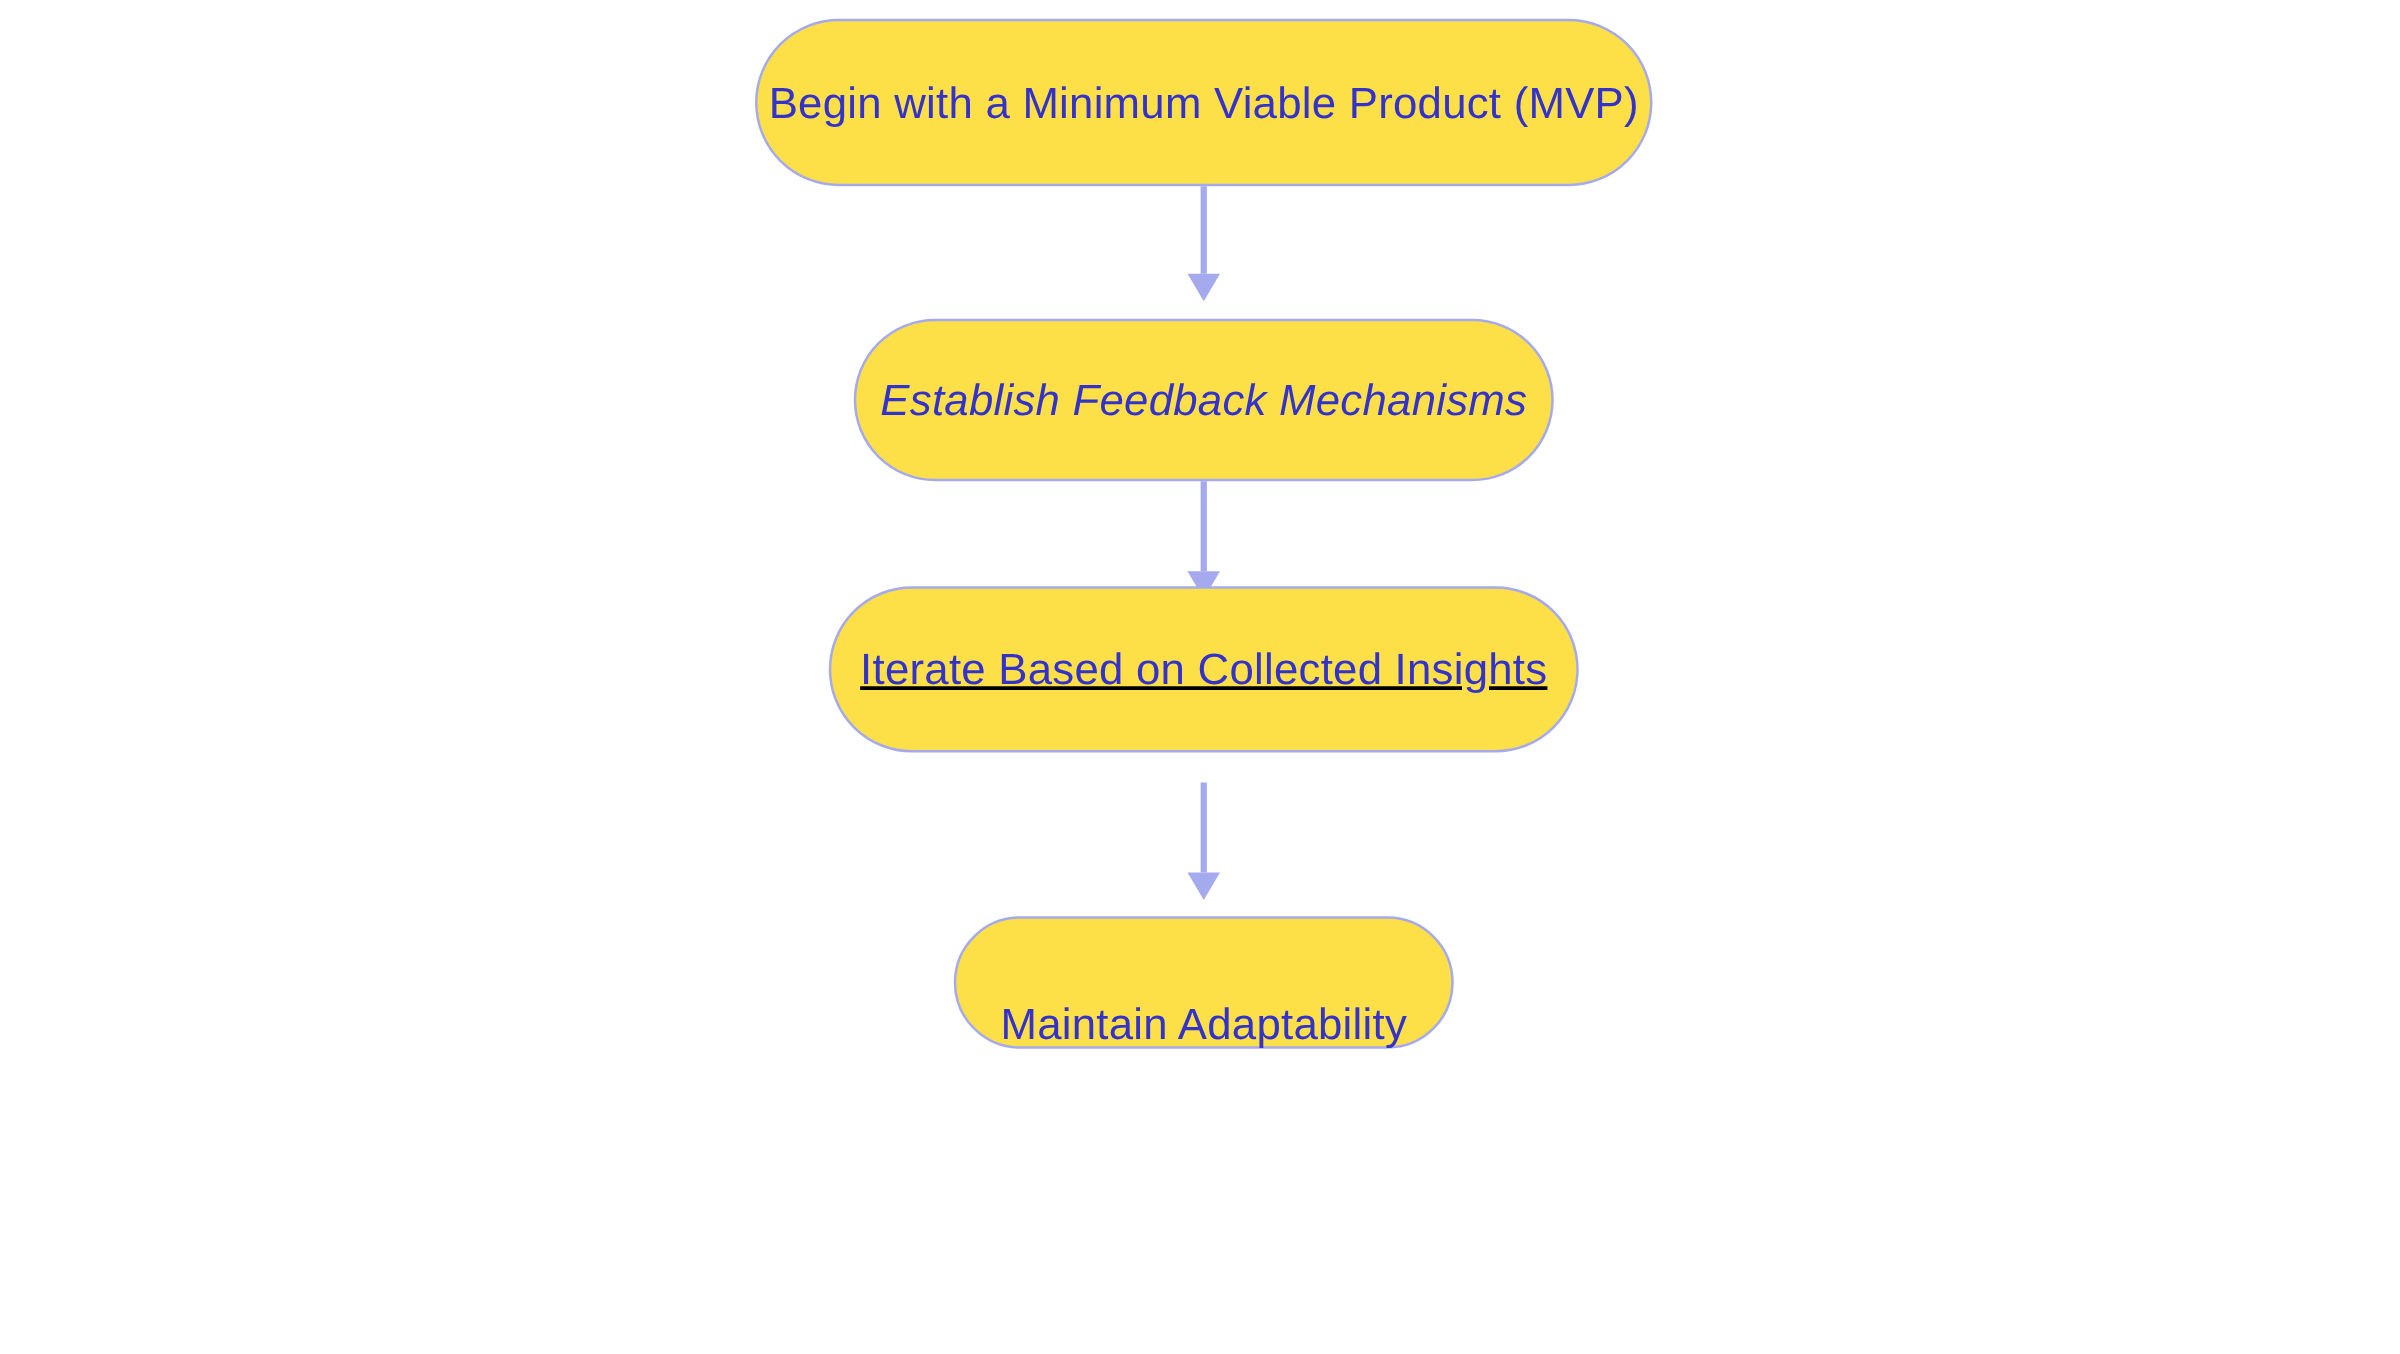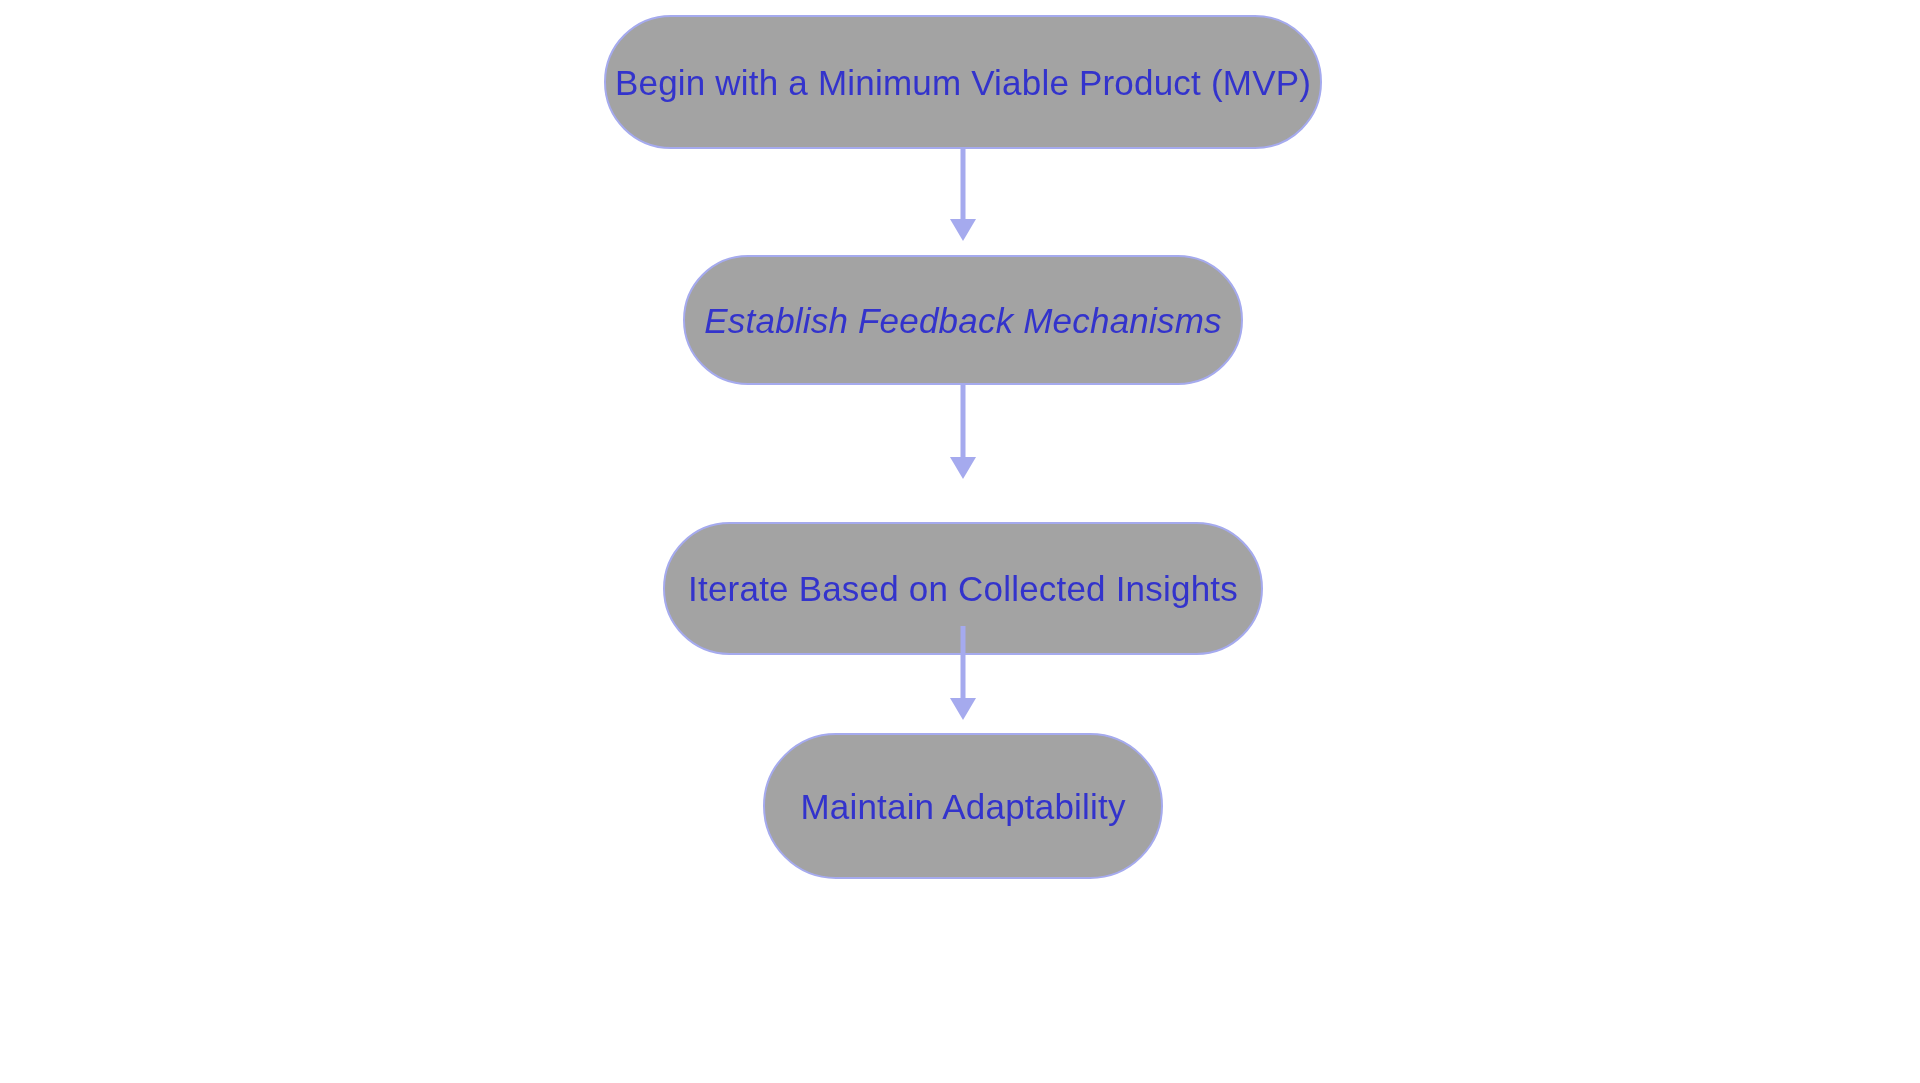--- a/index.html
+++ b/index.html
@@ -19,21 +19,21 @@
     width: 1920px;
     height: 1083px;
     background: #ffffff;
     display: flex;
     flex-direction: column;
     align-items: center;
   }
 
   .node {
     box-sizing: border-box;
-    background: #a3a3a3;
+    background: #fde047;
     border: 2px solid #a5aaee;
     border-radius: 999px;
     display: flex;
     align-items: center;
     justify-content: center;
     position: absolute;
     left: 50%;
     transform: translateX(-50%);
     margin-left: 3px;
   }
@@ -45,22 +45,22 @@
     font-size: 35px;
     letter-spacing: 0.2px;
     white-space: nowrap;
     line-height: 1;
     padding: 0 56px;
   }
 
   
   #node-0 { top: 15px;  width: 718px; height: 134px; }
   #node-1 { top: 255px; width: 560px; height: 130px; font-style: italic; }
-  #node-2 { top: 522px; width: 600px; height: 133px; }
-  #node-3 { top: 733px; width: 400px; height: 146px; }
+  #node-2 { top: 469px; width: 600px; height: 133px; text-decoration: underline; }
+  #node-3 { top: 733px; width: 400px; height: 106px; align-items: flex-end; }
 
   
   .connector {
     position: absolute;
     left: 50%;
     transform: translateX(-50%);
     margin-left: 3px;
     width: 26px;
   }
   .connector .stem {

